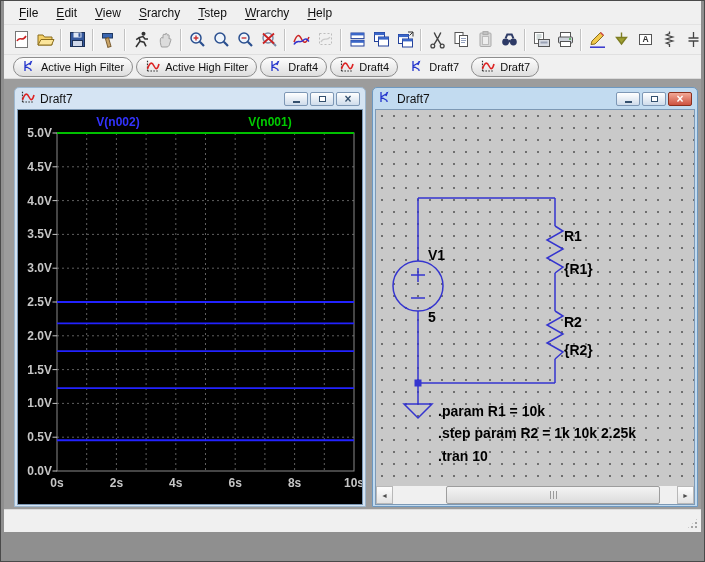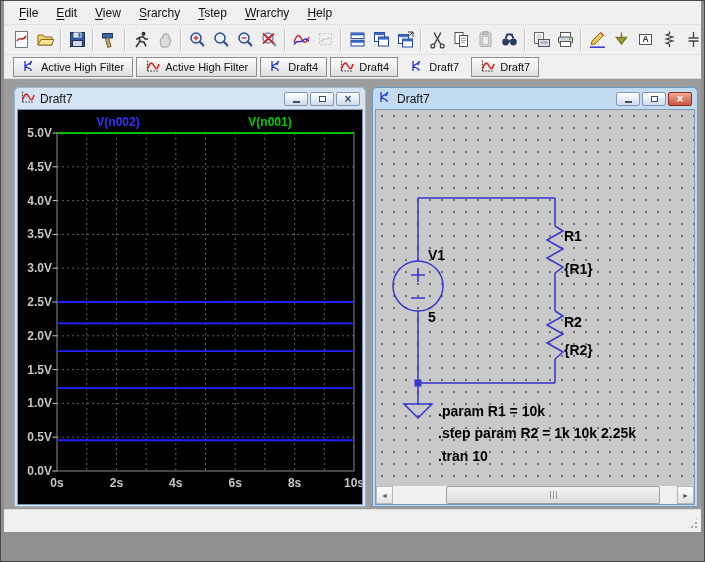--- a/index.html
+++ b/index.html
@@ -27,21 +27,21 @@
   
   .toolbar{height:30px;background:#f0f0f0;display:flex;align-items:center;
            padding-left:5px;overflow:hidden;border-bottom:1px solid #e0e0e0;white-space:nowrap;}
   .tb-btn{width:24px;height:26px;flex:0 0 auto;display:flex;align-items:center;justify-content:center;}
   .tb-sep{width:2px;height:22px;flex:0 0 auto;margin:0 3px;
           border-left:1px solid #c2c2c2;border-right:1px solid #fdfdfd;}
   
   .tabbar{height:24px;background:#f0f0f0;display:flex;align-items:center;gap:3px;
           padding-left:9px;border-bottom:1px solid #dadada;}
   .tab{display:flex;align-items:center;gap:5px;height:20px;padding:0 8px;
-       border:1px solid #8d8d8d;border-radius:0;font-size:11px;
+       border:1px solid #8d8d8d;border-radius:10px;font-size:11px;
        background:linear-gradient(#fdfdfd,#dedede);}
   .tab.active{border-color:transparent;background:transparent;}
   
   .mdi{position:relative;height:430px;background:#9c9c9c;overflow:hidden;}
   .child{position:absolute;border:1px solid #9db7cf;border-radius:5px 5px 0 0;}
   .child.wave{left:10px;top:8px;width:352px;height:420px;background:#d5e4f3;}
   .child.schem{left:368px;top:8px;width:326px;height:420px;background:#c2dbf0;border-color:#6d98c0;}
   .child-title{height:21px;display:flex;align-items:center;gap:5px;padding:0 5px;font-size:12px;}
   .cbtns{margin-left:auto;display:flex;gap:2px;}
   .cbtn{width:24px;height:14px;border:1px solid #7d97b5;border-radius:2px;

